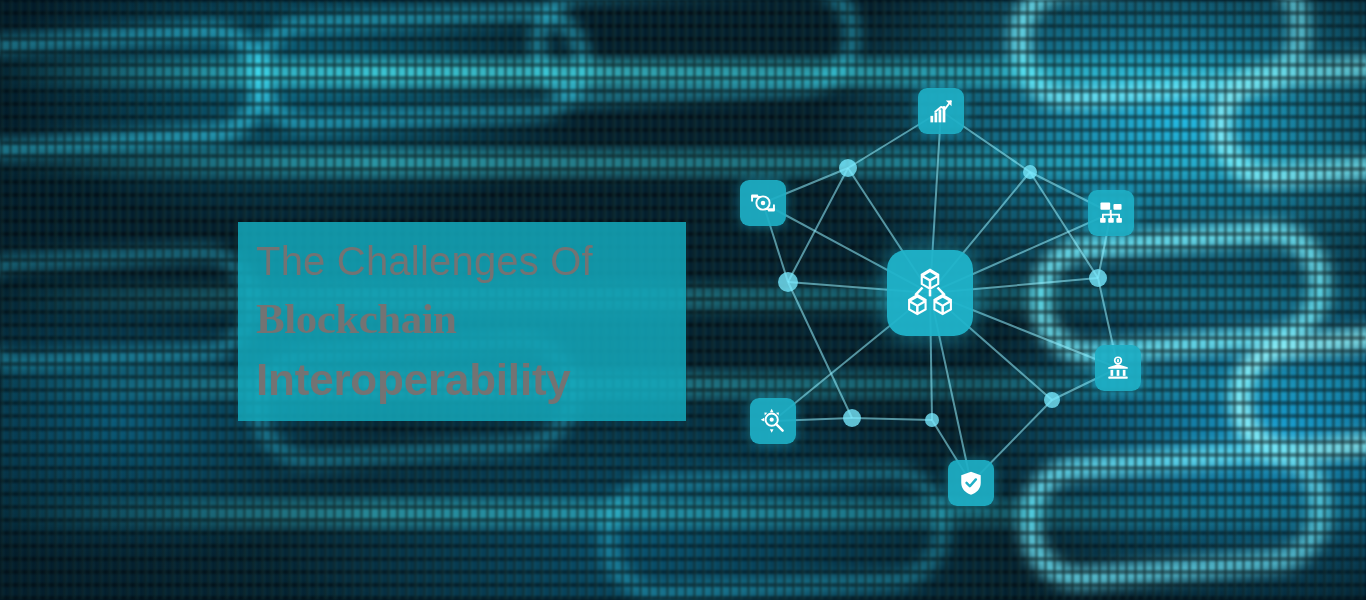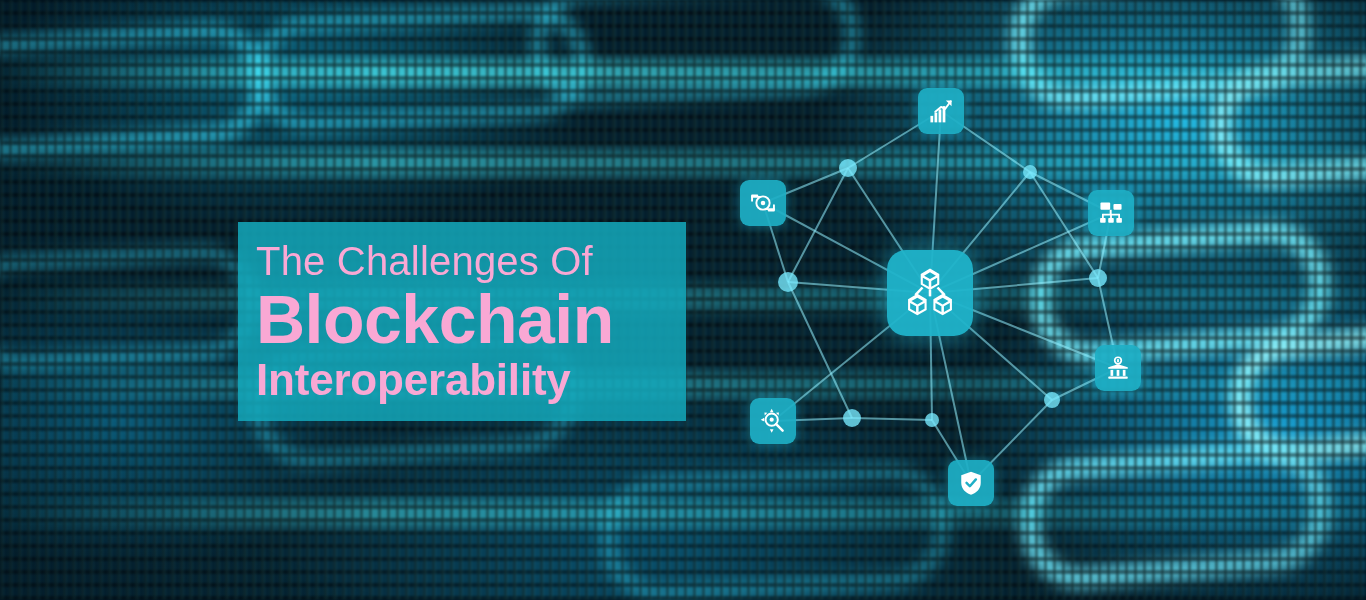--- a/index.html
+++ b/index.html
@@ -75,23 +75,23 @@
   .blurwrap{ position:absolute; inset:0; filter:blur(1.1px); }
 
   
   .text-panel{
     position:absolute;
     left:238px; top:222px; width:448px; height:199px;
     background:rgba(20,168,186,.86);
     padding:14px 18px 8px 18px;
     display:flex; flex-direction:column; justify-content:flex-start;
   }
-  .t-line{ color:#f9a8d4; letter-spacing:.2px; white-space:nowrap; }
+  .t-line{ color:#737373; letter-spacing:.2px; white-space:nowrap; }
   .t-line1{ font-size:40px; font-weight:400; line-height:50px; }
-  .t-line2{ font-size:68px; font-weight:700; line-height:66px; letter-spacing:-.5px; }
+  .t-line2{ font-size:43px; font-weight:700; line-height:66px; letter-spacing:-.5px;font-family:Liberation Serif, serif; }
   .t-line3{ font-size:44px; font-weight:700; line-height:56px; letter-spacing:-.2px; }
 
   
   .network{ position:absolute; left:700px; top:60px; width:480px; height:480px; }
   .net-svg{ position:absolute; inset:0; width:480px; height:480px; overflow:visible; }
 
   .node-icon{
     position:absolute;
     background:rgba(30,175,198,.93);
     border-radius:9px;

